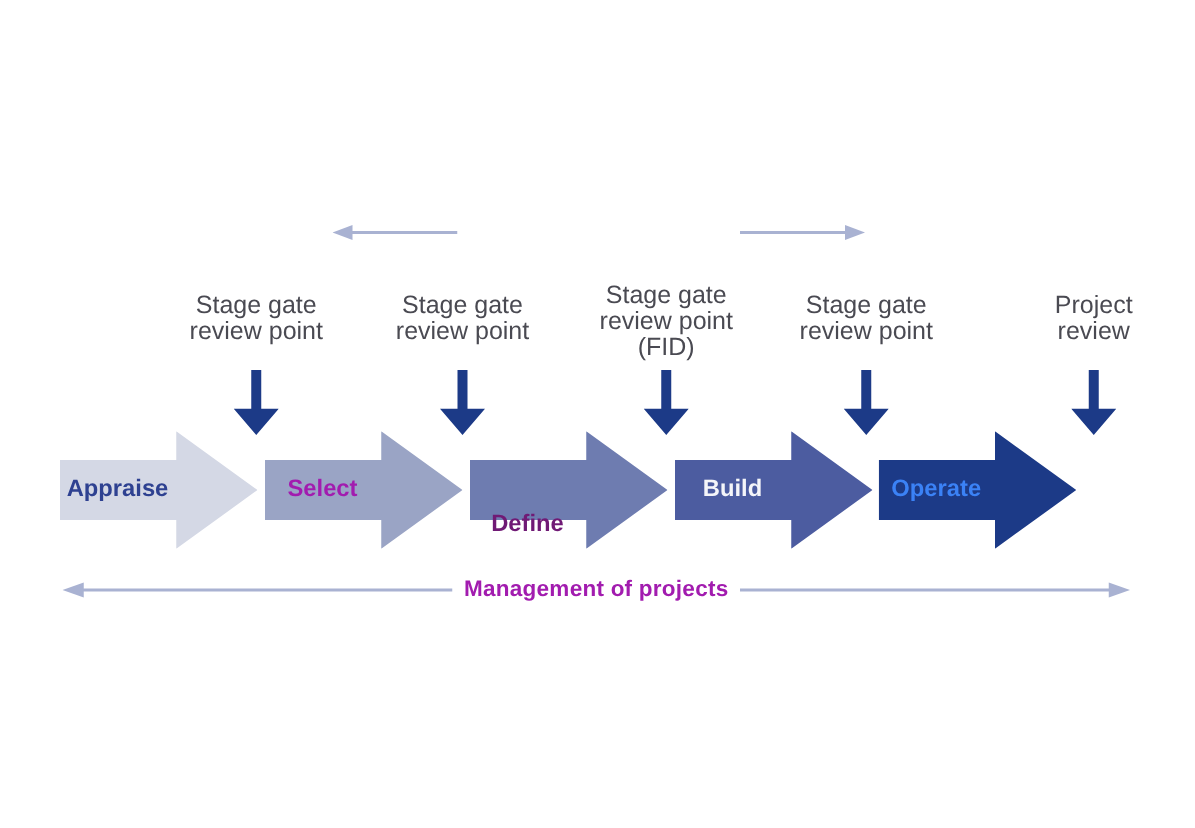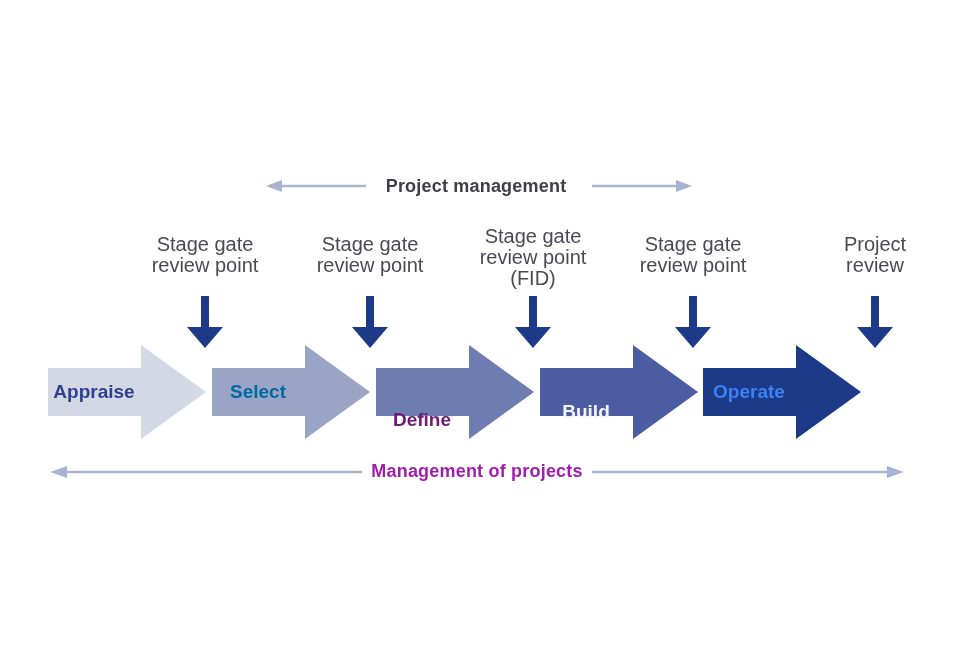--- a/index.html
+++ b/index.html
@@ -60,42 +60,41 @@
     width: 96px;
     font-size: 19px;
     font-weight: 700;
     line-height: 22px;
     text-align: center;
     white-space: nowrap;
   }
   .sl-0 { left: 46px; }
   .sl-1 { left: 210px; }
   .sl-2 { left: 374px; }
-  .sl-3 { left: 538px; margin-top: 20px; }
+  .sl-3 { left: 538px; }
   .sl-4 { left: 701px; }
 
   
   .top-line-arrow { top: 179px; width: 100px; height: 14px; }
   .tla-left  { left: 266px; }
   .tla-right { left: 592px; }
   .bottom-line-arrow { top: 465px; width: 312px; height: 14px; }
   .bla-left  { left: 50px; }
   .bla-right { left: 592px; }
 </style>
 </head>
 <body>
 
 <div class="canvas">
 
   <svg class="abs top-line-arrow tla-left" viewBox="0 0 100 14">
     <line x1="13" y1="7" x2="100" y2="7" stroke-width="2.4" stroke="#a9b2d2"></line>
     <polygon points="0,7 16,1 16,13" fill="#a9b2d2"></polygon>
   </svg>
 
-  <div class="abs span-label top-span-label" style="color: rgb(62, 62, 70);">Project management</div>
 
   <svg class="abs top-line-arrow tla-right" viewBox="0 0 100 14">
     <line x1="0" y1="7" x2="87" y2="7" stroke-width="2.4" stroke="#a9b2d2"></line>
     <polygon points="100,7 84,1 84,13" fill="#a9b2d2"></polygon>
   </svg>
 
   <div class="abs review-label rp-0" style="color: rgb(74, 74, 82);">Stage gate
 review point</div>
   <div class="abs review-label rp-1" style="color: rgb(74, 74, 82);">Stage gate
 review point</div>
@@ -133,21 +132,21 @@
     <polygon points="0,23 93,23 93,0 158,47 93,94 93,71 0,71" fill="#6e7cb0"></polygon>
   </svg>
   <svg class="abs stage-arrow st-3" viewBox="0 0 158 94">
     <polygon points="0,23 93,23 93,0 158,47 93,94 93,71 0,71" fill="#4c5ca0"></polygon>
   </svg>
   <svg class="abs stage-arrow st-4" viewBox="0 0 158 94">
     <polygon points="0,23 93,23 93,0 158,47 93,94 93,71 0,71" fill="#1c3a87"></polygon>
   </svg>
 
   <div class="abs stage-label sl-0" style="color: rgb(46, 65, 145);">Appraise</div>
-  <div class="abs stage-label sl-1" style="color: #0369a1;">Select</div>
+  <div class="abs stage-label sl-1" style="color: #a21caf;">Select</div>
   <div class="abs stage-label sl-2" style="color: #701a75; margin-top: 28px;">Define</div>
   <div class="abs stage-label sl-3" style="color: rgb(244, 245, 249);">Build</div>
   <div class="abs stage-label sl-4" style="color: #3b82f6;">Operate</div>
 
   <svg class="abs bottom-line-arrow bla-left" viewBox="0 0 312 14">
     <line x1="14" y1="7" x2="312" y2="7" stroke-width="2.4" stroke="#a9b2d2"></line>
     <polygon points="0,7 17,1 17,13" fill="#a9b2d2"></polygon>
   </svg>
 
   <div class="abs span-label bottom-span-label" style="color: #a21caf;">Management of projects</div>

